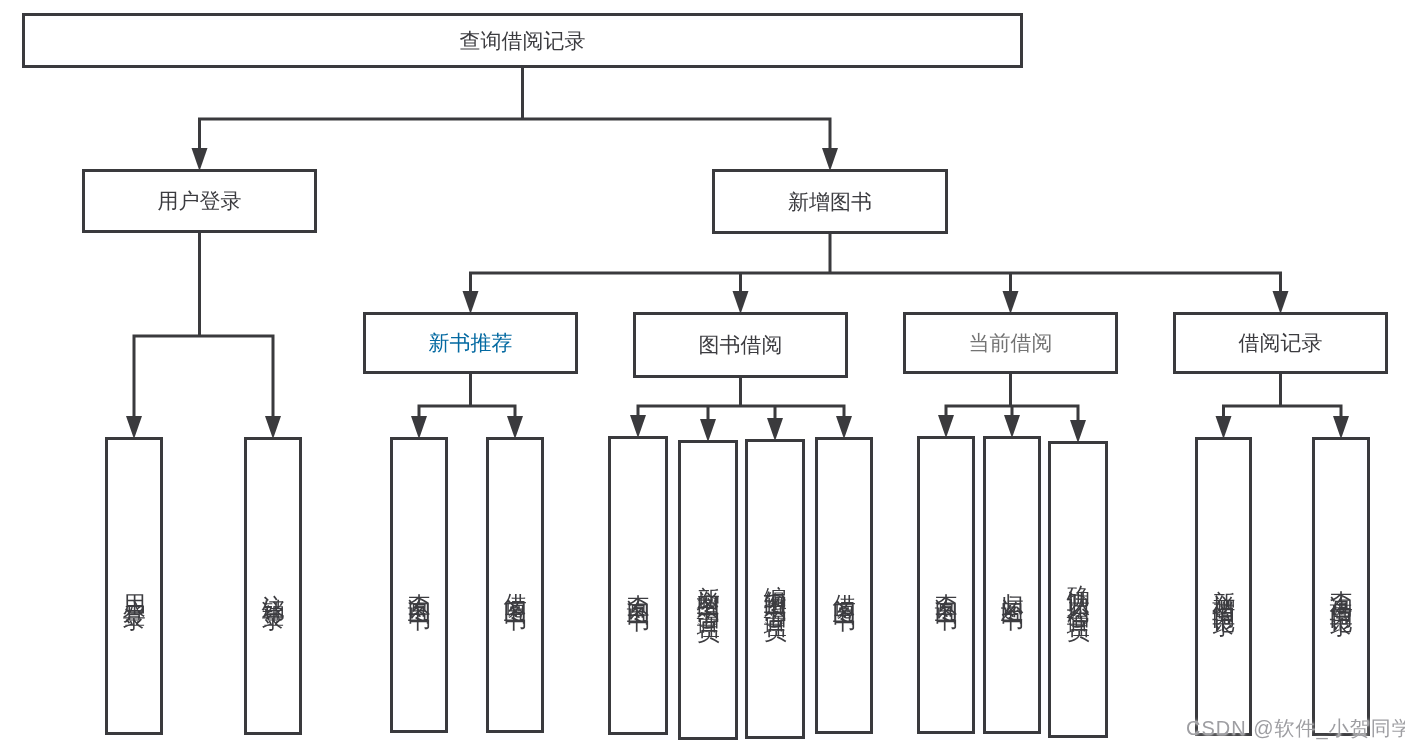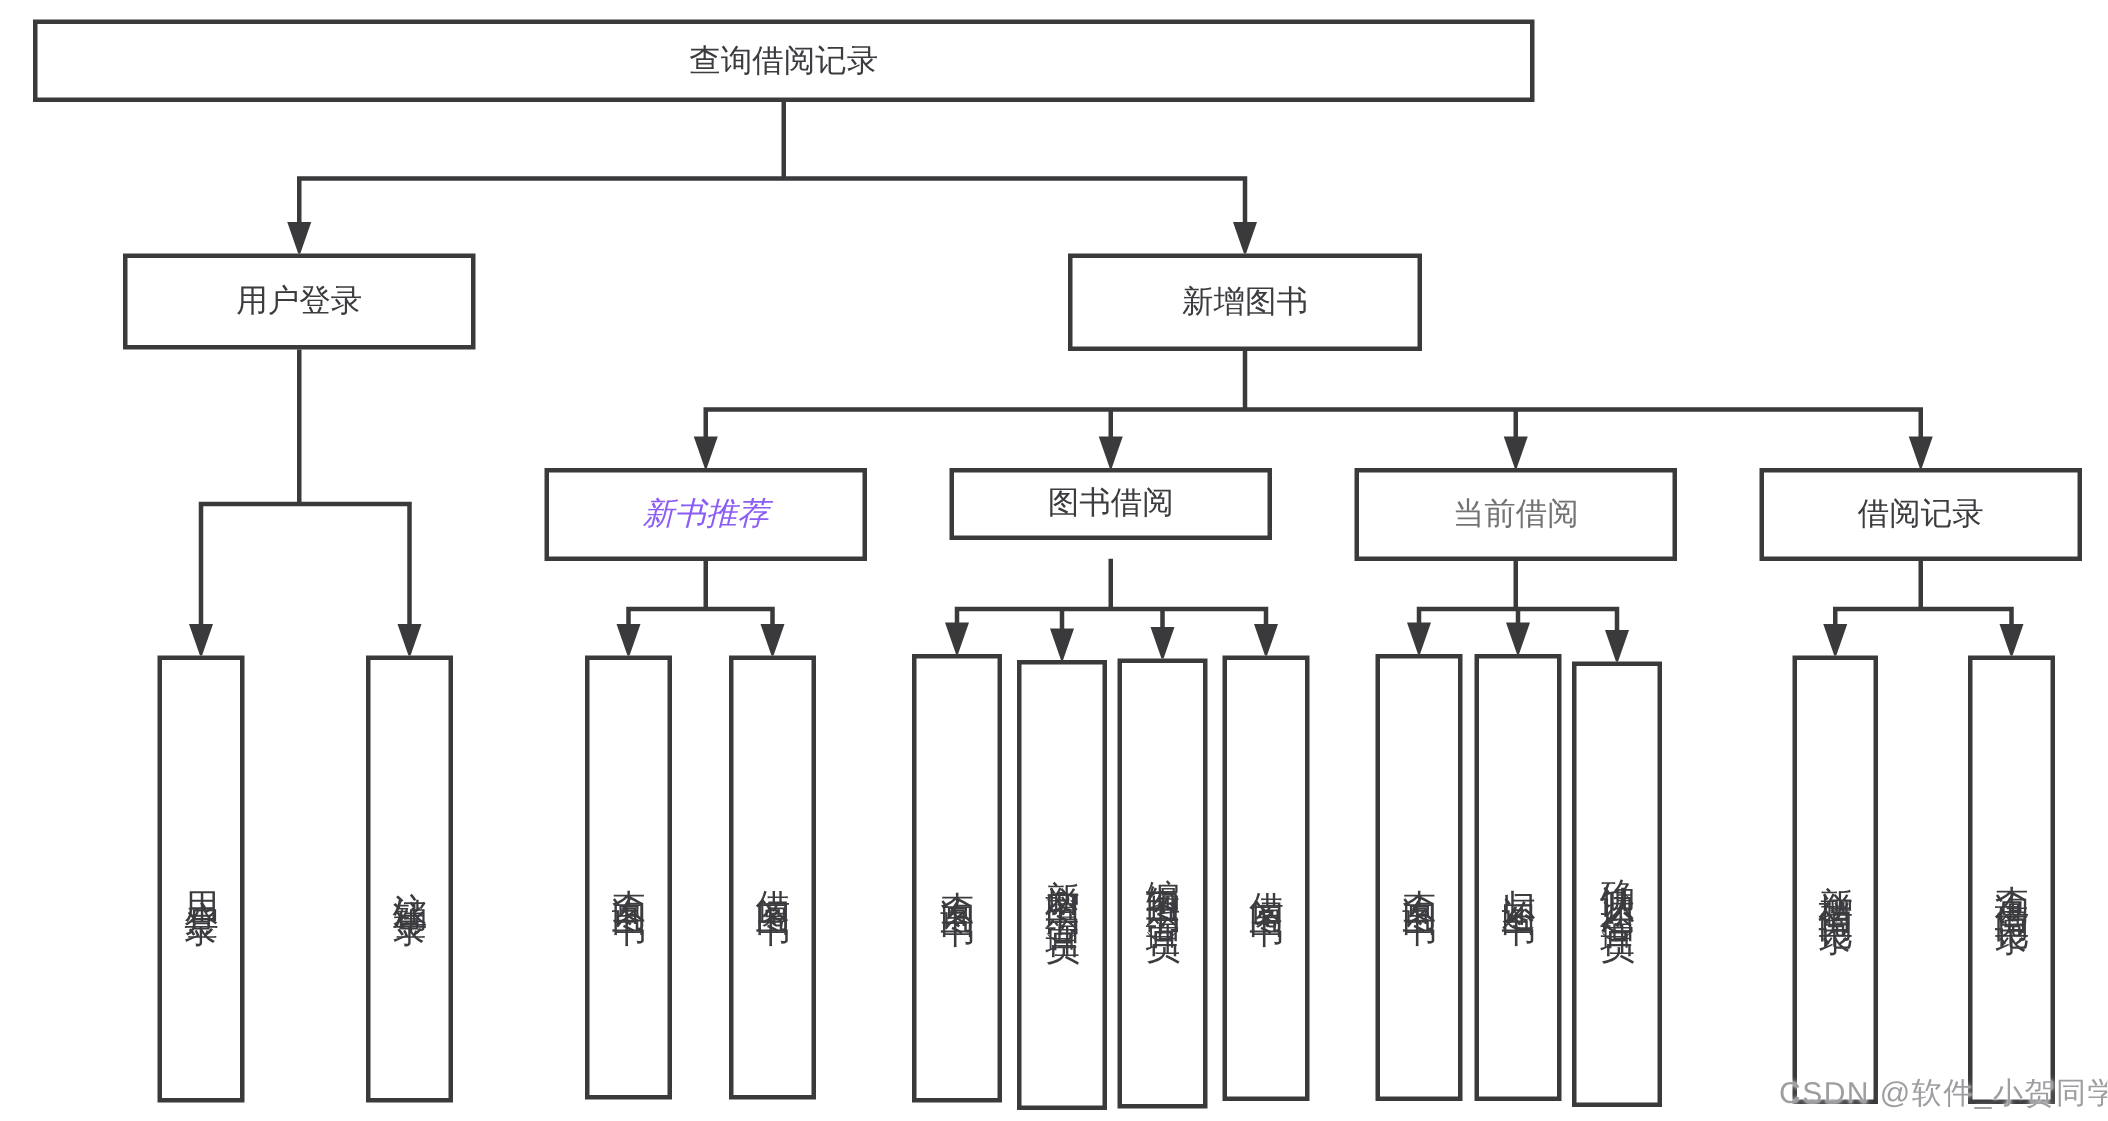--- a/index.html
+++ b/index.html
@@ -69,22 +69,22 @@
       <polygon points="1004,415 1020,415 1012,438" fill="#3a3a3d"></polygon>
       <polygon points="1070,420 1086,420 1078,443" fill="#3a3a3d"></polygon>
       <polygon points="1215.5,416 1231.5,416 1223.5,439" fill="#3a3a3d"></polygon>
       <polygon points="1333,416 1349,416 1341,439" fill="#3a3a3d"></polygon>
       <path d="M 522.5 68 L 522.5 119 M 199.5 119 L 830 119 M 199.5 119 L 199.5 151 M 830 119 L 830 151 M 199.5 233 L 199.5 336 M 134 336 L 273 336 M 134 336 L 134 419 M 273 336 L 273 419 M 830 234 L 830 273 M 470.5 273 L 1280.5 273 M 470.5 273 L 470.5 294 M 740.5 273 L 740.5 294 M 1010.5 273 L 1010.5 294 M 1280.5 273 L 1280.5 294 M 470.5 374 L 470.5 406 M 419 406 L 515 406 M 419 406 L 419 419 M 515 406 L 515 419 M 740.5 374 L 740.5 406 M 638 406 L 844 406 M 638 406 L 638 418 M 708 406 L 708 422 M 775 406 L 775 421 M 844 406 L 844 419 M 1010.5 374 L 1010.5 406 M 946 406 L 1078 406 M 946 406 L 946 418 M 1012 406 L 1012 418 M 1078 406 L 1078 423 M 1280.5 374 L 1280.5 406 M 1223.5 406 L 1341 406 M 1223.5 406 L 1223.5 419 M 1341 406 L 1341 419" stroke="#3a3a3d" stroke-width="3" fill="none" stroke-linecap="square"></path>
     </svg>
   <div id="nodes">
       <div class="node" style="left: 22px; top: 13px; width: 1001px; height: 55px; color: rgb(60, 60, 64); border-color: rgb(58, 58, 61);">查询借阅记录</div>
       <div class="node" style="left: 82px; top: 169px; width: 235px; height: 64px; color: rgb(60, 60, 64); border-color: rgb(58, 58, 61);">用户登录</div>
       <div class="node" style="left: 712px; top: 169px; width: 236px; height: 65px; color: rgb(60, 60, 64); border-color: rgb(58, 58, 61);">新增图书</div>
-      <div class="node" style="left: 363px; top: 312px; width: 215px; height: 62px; color: #8b5cf6; border-color: rgb(58, 58, 61); font-style: italic;">新书推荐</div>
-      <div class="node" style="left: 633px; top: 312px; width: 215px; height: 48px; color: rgb(60, 60, 64); border-color: rgb(58, 58, 61);">图书借阅</div>
+      <div class="node" style="left: 363px; top: 312px; width: 215px; height: 62px; color: #0369a1; border-color: rgb(58, 58, 61);">新书推荐</div>
+      <div class="node" style="left: 633px; top: 312px; width: 215px; height: 66px; color: rgb(60, 60, 64); border-color: rgb(58, 58, 61);">图书借阅</div>
       <div class="node" style="left: 903px; top: 312px; width: 215px; height: 62px; color: #737373; border-color: rgb(58, 58, 61);">当前借阅</div>
       <div class="node" style="left: 1173px; top: 312px; width: 215px; height: 62px; color: rgb(60, 60, 64); border-color: rgb(58, 58, 61);">借阅记录</div>
       <div class="node vertical" style="left: 105px; top: 437px; width: 58px; height: 298px; color: rgb(60, 60, 64); border-color: rgb(58, 58, 61);">用户登录</div>
       <div class="node vertical" style="left: 244px; top: 437px; width: 58px; height: 298px; color: rgb(60, 60, 64); border-color: rgb(58, 58, 61);">注销登录</div>
       <div class="node vertical" style="left: 390px; top: 437px; width: 58px; height: 296px; color: rgb(60, 60, 64); border-color: rgb(58, 58, 61);">查询图书</div>
       <div class="node vertical" style="left: 486px; top: 437px; width: 58px; height: 296px; color: rgb(60, 60, 64); border-color: rgb(58, 58, 61);">借阅图书</div>
       <div class="node vertical" style="left: 608px; top: 436px; width: 60px; height: 299px; color: rgb(60, 60, 64); border-color: rgb(58, 58, 61);">查询图书</div>
       <div class="node vertical" style="left: 678px; top: 440px; width: 60px; height: 300px; color: rgb(60, 60, 64); border-color: rgb(58, 58, 61);">新增图书（管理员）</div>
       <div class="node vertical" style="left: 745px; top: 439px; width: 60px; height: 300px; color: rgb(60, 60, 64); border-color: rgb(58, 58, 61);">编辑图书（管理员）</div>
       <div class="node vertical" style="left: 815px; top: 437px; width: 58px; height: 297px; color: rgb(60, 60, 64); border-color: rgb(58, 58, 61);">借阅图书</div>

